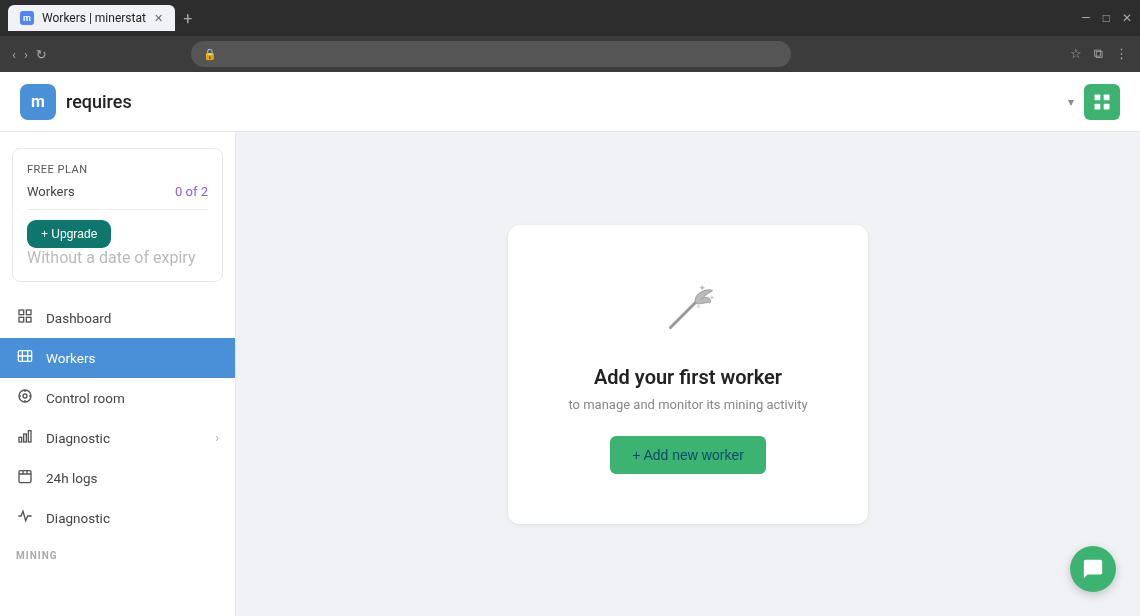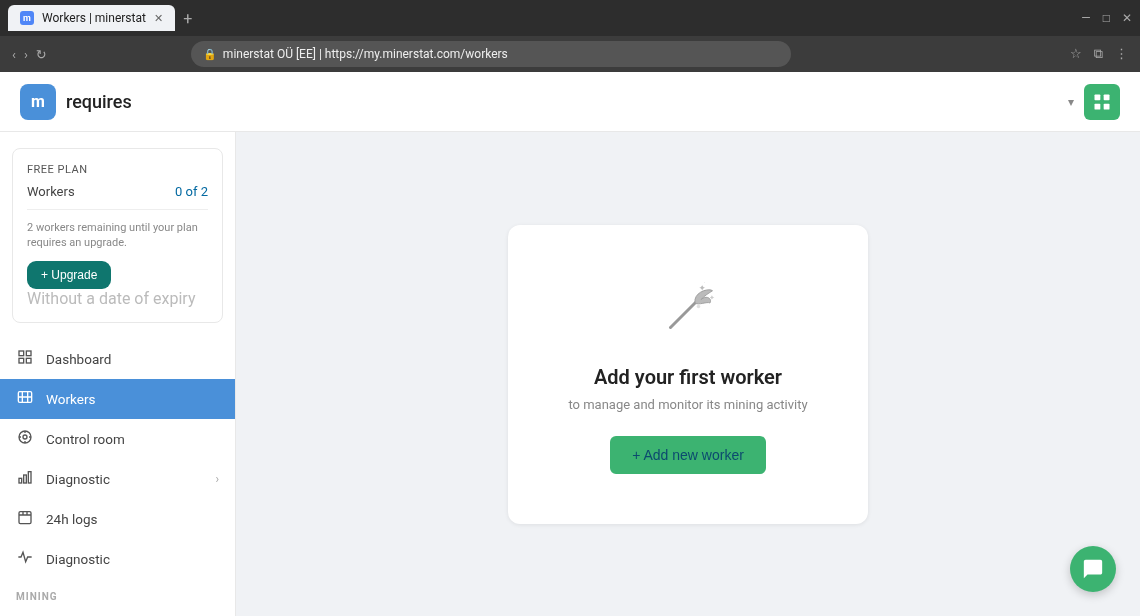--- a/index.html
+++ b/index.html
@@ -177,21 +177,21 @@
       letter-spacing: 0.5px;
       margin-bottom: 8px;
     }
     .plan-row {
       display: flex;
       justify-content: space-between;
       align-items: center;
       margin-bottom: 10px;
     }
     .plan-label { font-size: 13px; color: #444; }
-    .plan-value { font-size: 13px; color: #0369a1; }
+    .plan-value { font-size: 13px; color: #8b5cf6; }
     .plan-divider { border: none; border-top: 1px solid #eee; margin: 10px 0; }
     .plan-note {
       font-size: 11px;
       color: #888;
       margin-bottom: 10px;
       line-height: 1.4;
     }
     .upgrade-btn {
       background: #0f766e;
       color: white;
@@ -333,21 +333,20 @@
 </div>
 
 <div class="address-bar">
   <div class="addr-nav">
     <span>‹</span>
     <span>›</span>
     <span>↻</span>
   </div>
   <div class="addr-box">
     <span class="addr-lock">🔒</span>
-    <span class="addr-text">minerstat OÜ [EE] | https://my.minerstat.com/workers</span>
   </div>
   <div class="addr-actions">
     <span>☆</span>
     <span>⧉</span>
     <span>⋮</span>
   </div>
 </div>
 
 <div class="app-container">
 
@@ -373,21 +372,20 @@
 
     <div class="sidebar">
 
       <div class="plan-card">
         <div class="plan-title">FREE PLAN</div>
         <div class="plan-row">
           <span class="plan-label">Workers</span>
           <span class="plan-value">0 of 2</span>
         </div>
         <hr class="plan-divider">
-        <p class="plan-note">2 workers remaining until your plan requires an upgrade.</p>
         <button class="upgrade-btn">+ Upgrade</button>
         <p class="plan-expiry">Without a date of expiry</p>
       </div>
 
 
       <div class="nav-item">
         <span class="nav-icon">
           <svg width="16" height="16" viewBox="0 0 24 24" fill="none" stroke="#555" stroke-width="2">
             <rect x="3" y="3" width="7" height="7"></rect>
             <rect x="14" y="3" width="7" height="7"></rect>

